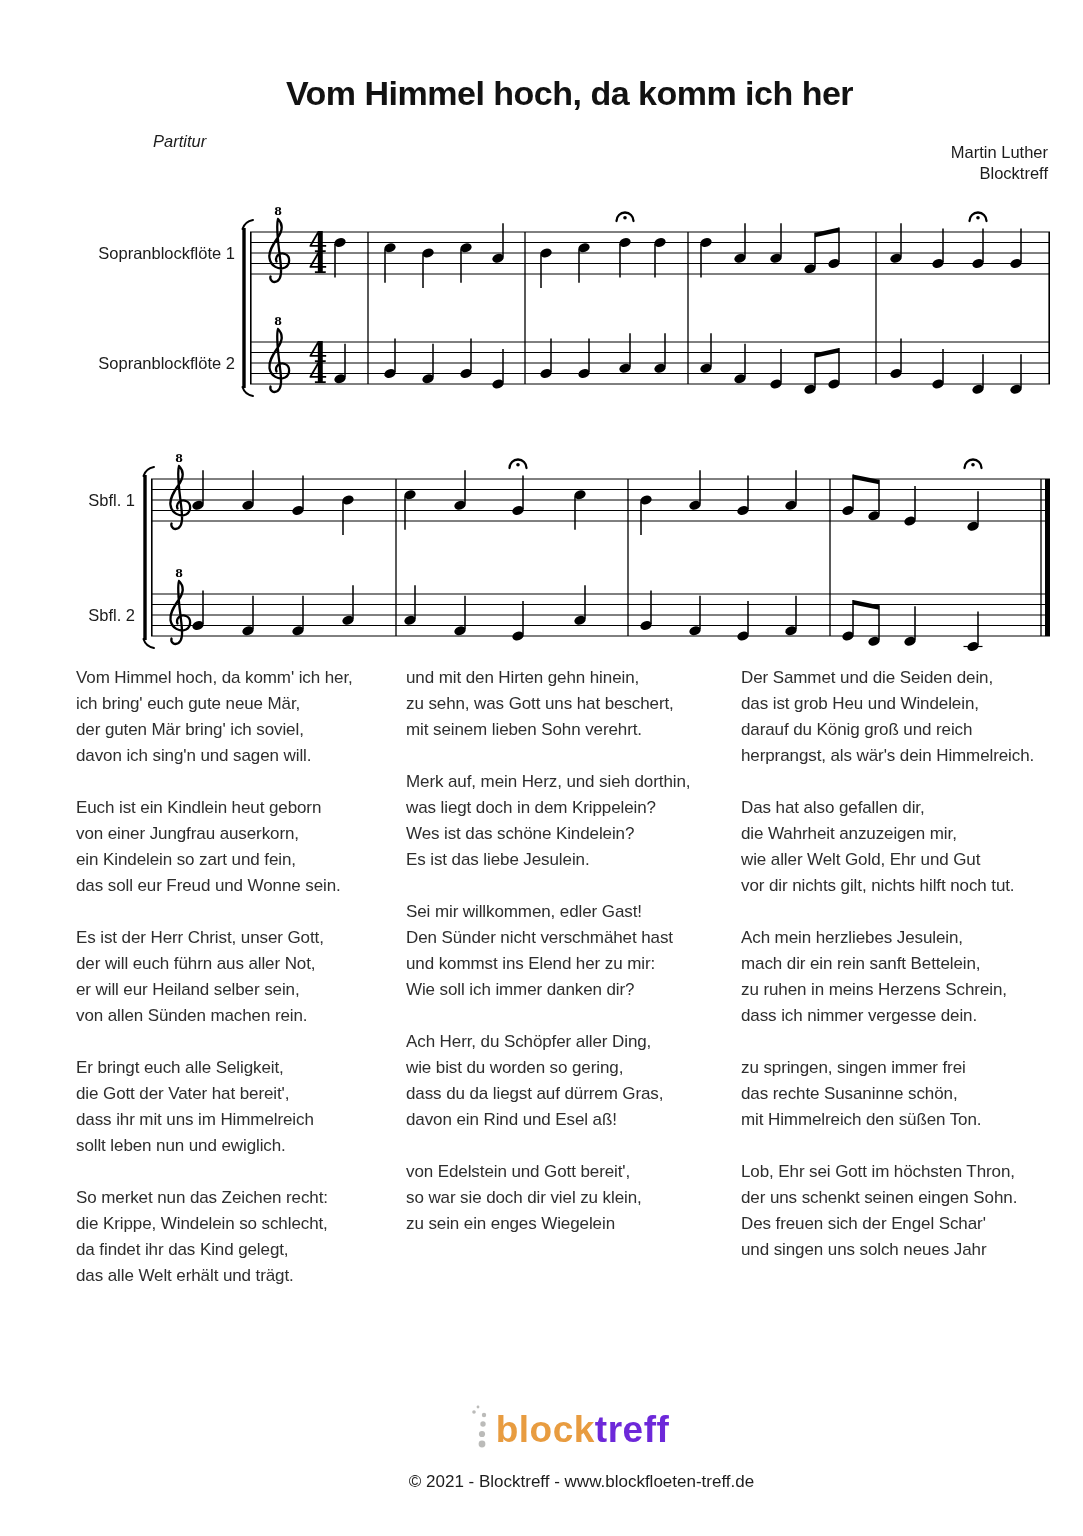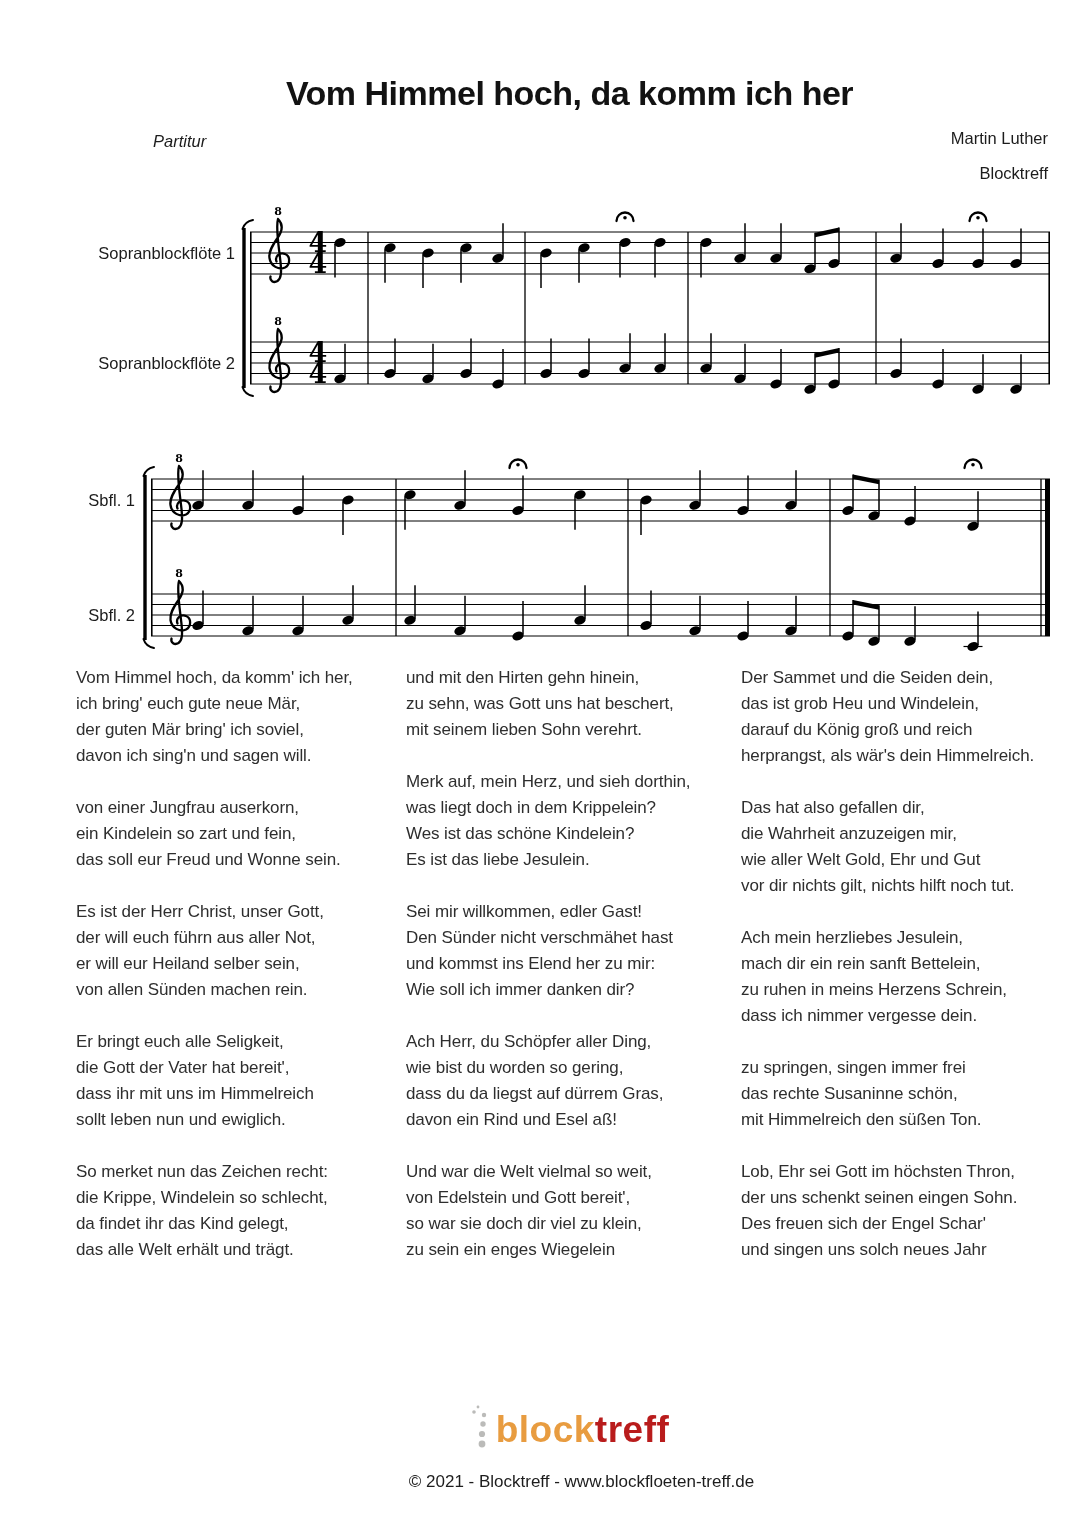--- a/index.html
+++ b/index.html
@@ -1,21 +1,21 @@
 <!DOCTYPE html>
 <html><head>
 <meta charset="utf-8">
 <style>
   html,body{margin:0;padding:0;background:#ffffff;}
   .page{position:relative;width:1083px;height:1536px;background:#fff;overflow:hidden;
         font-family:"Liberation Sans",sans-serif;color:#262626;margin-left:28px;}
   .title{position:absolute;top:74px;left:0;width:100%;text-align:center;
          font-size:34px;font-weight:bold;color:#121212;letter-spacing:-0.5px;}
   .partitur{position:absolute;top:132px;left:125px;font-size:16.5px;font-style:italic;color:#1c1c1c;}
-  .composer{position:absolute;top:129px;right:63px;font-size:16.5px;color:#1c1c1c;}
+  .composer{position:absolute;top:143px;right:63px;font-size:16.5px;color:#1c1c1c;}
   .arranger{position:absolute;top:164px;right:63px;font-size:16.5px;color:#1c1c1c;}
   .score-svg{position:absolute;top:0;left:0;}
   .lyrics{position:absolute;top:665px;left:48px;display:flex;}
   .lyrics-column{width:330px;flex:0 0 330px;}
   .lyrics-column + .lyrics-column{margin-left:0;}
   .lyrics-column:nth-child(2){flex:0 0 335px;width:335px;}
   .lyrics-column:nth-child(3){flex:0 0 350px;width:350px;}
   .verse{margin:0 0 26px 0;}
   .verse-line{font-size:17px;line-height:26px;color:#2e2e2e;white-space:nowrap;letter-spacing:-0.1px;}
   .footer-logo{position:absolute;top:1403px;left:0;width:100%;height:52px;
@@ -278,20 +278,21 @@
 
   <div class="lyrics">
       <div class="lyrics-column">
         <div class="verse">
           <div class="verse-line">Vom Himmel hoch, da komm' ich her,</div>
           <div class="verse-line">ich bring' euch gute neue Mär,</div>
           <div class="verse-line">der guten Mär bring' ich soviel,</div>
           <div class="verse-line">davon ich sing'n und sagen will.</div>
         </div>
         <div class="verse">
+          <div class="verse-line">Euch ist ein Kindlein heut geborn</div>
           <div class="verse-line">von einer Jungfrau auserkorn,</div>
           <div class="verse-line">ein Kindelein so zart und fein,</div>
           <div class="verse-line">das soll eur Freud und Wonne sein.</div>
         </div>
         <div class="verse">
           <div class="verse-line">Es ist der Herr Christ, unser Gott,</div>
           <div class="verse-line">der will euch führn aus aller Not,</div>
           <div class="verse-line">er will eur Heiland selber sein,</div>
           <div class="verse-line">von allen Sünden machen rein.</div>
         </div>
@@ -326,21 +327,20 @@
           <div class="verse-line">und kommst ins Elend her zu mir:</div>
           <div class="verse-line">Wie soll ich immer danken dir?</div>
         </div>
         <div class="verse">
           <div class="verse-line">Ach Herr, du Schöpfer aller Ding,</div>
           <div class="verse-line">wie bist du worden so gering,</div>
           <div class="verse-line">dass du da liegst auf dürrem Gras,</div>
           <div class="verse-line">davon ein Rind und Esel aß!</div>
         </div>
         <div class="verse">
-          <div class="verse-line">Und war die Welt vielmal so weit,</div>
           <div class="verse-line">von Edelstein und Gott bereit',</div>
           <div class="verse-line">so war sie doch dir viel zu klein,</div>
           <div class="verse-line">zu sein ein enges Wiegelein</div>
         </div>
       </div>
       <div class="lyrics-column">
         <div class="verse">
           <div class="verse-line">Der Sammet und die Seiden dein,</div>
           <div class="verse-line">das ist grob Heu und Windelein,</div>
           <div class="verse-line">darauf du König groß und reich</div>
@@ -375,17 +375,17 @@
   <div class="footer-logo">
     <svg class="logo-holes" width="22" height="46" viewBox="0 0 22 46">
       <circle cx="8" cy="3" r="1.4" fill="#bbbbb9"></circle>
       <circle cx="4" cy="8" r="1.8" fill="#bbbbb9"></circle>
       <circle cx="14" cy="11" r="2.2" fill="#bbbbb9"></circle>
       <circle cx="13" cy="20" r="2.7" fill="#bbbbb9"></circle>
       <circle cx="12" cy="30" r="3.1" fill="#bbbbb9"></circle>
       <circle cx="12" cy="40" r="3.4" fill="#bbbbb9"></circle>
     </svg>
     <span class="logo-text">
-      <span style="color: rgb(232, 156, 64);">block</span><span style="color: #b91c1c;">treff</span>
+      <span style="color: rgb(232, 156, 64);">block</span><span style="color: #6d28d9;">treff</span>
     </span>
   </div>
   <div class="copyright">© 2021 - Blocktreff - www.blockfloeten-treff.de</div>
 </div>
 
 </body></html>

